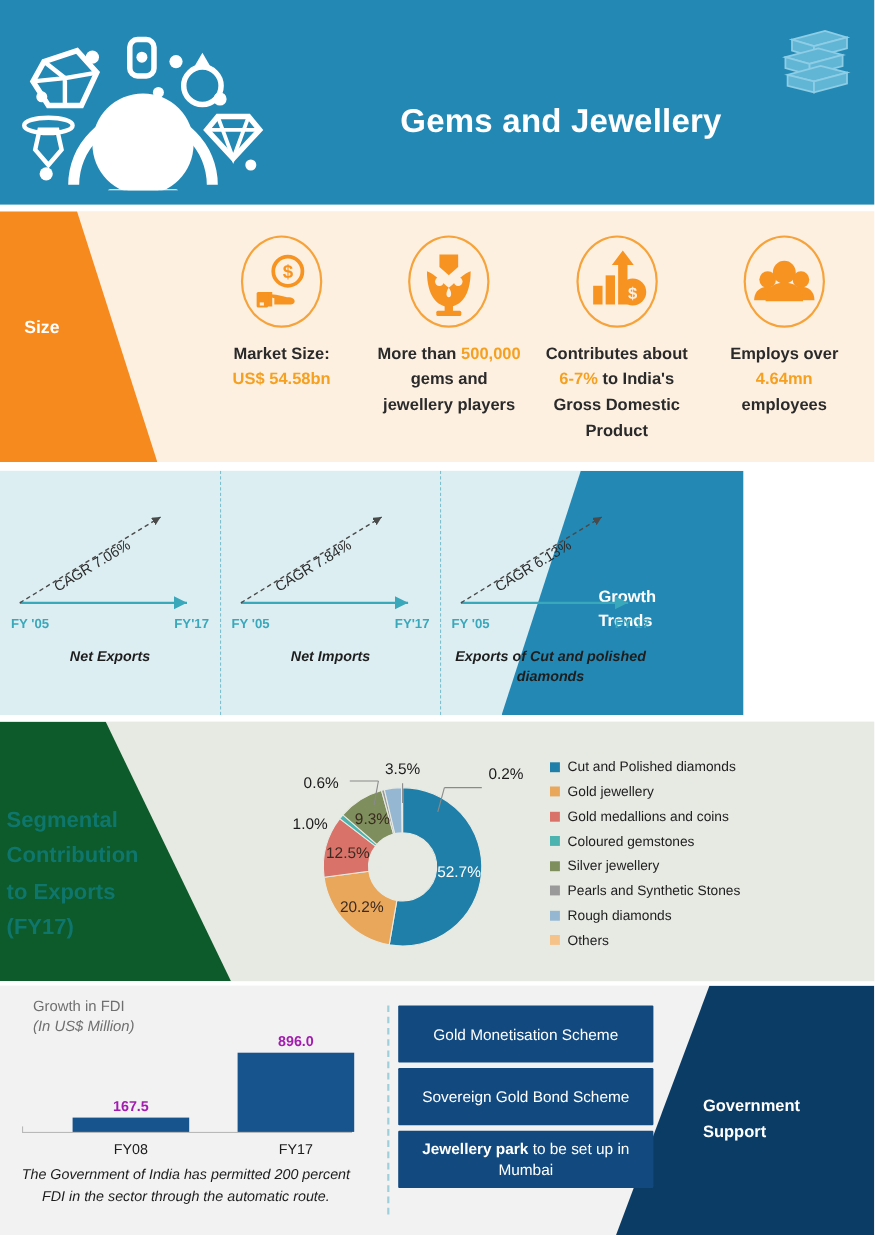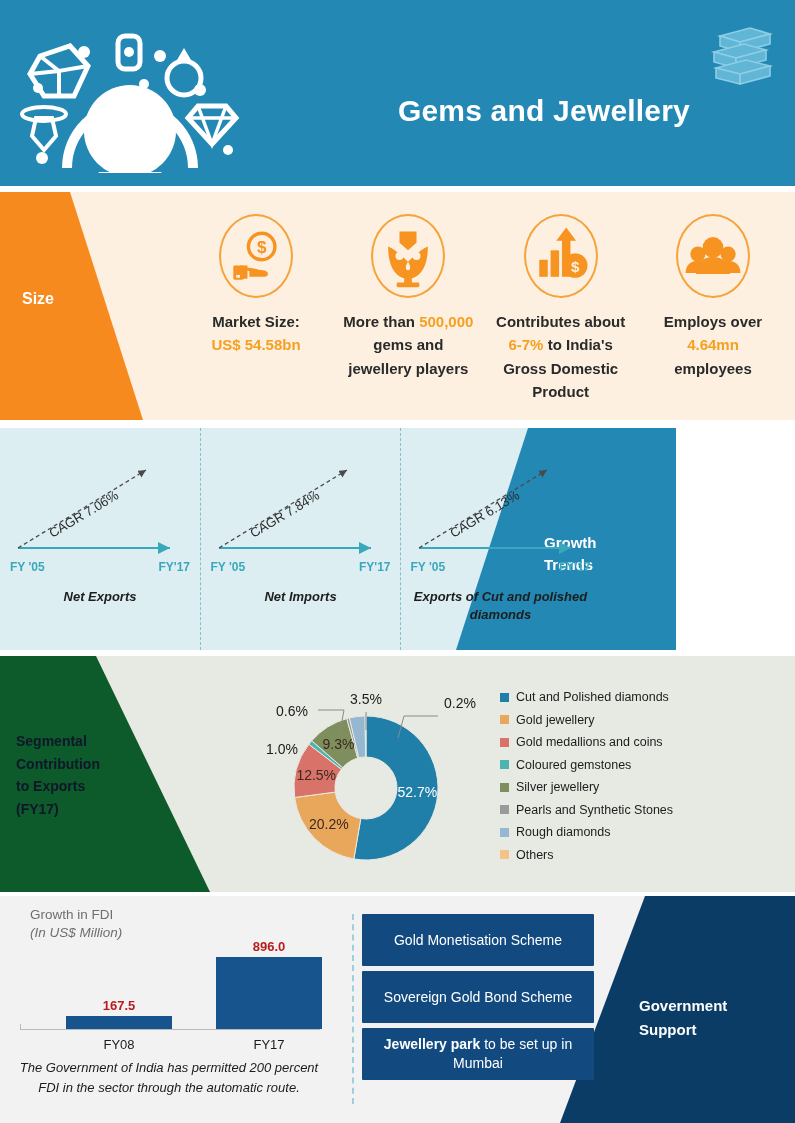--- a/index.html
+++ b/index.html
@@ -11,21 +11,21 @@
   }
   .page { position: relative; width: 795px; height: 1123px; background:#ffffff; }
 
   
   .header {
     position: absolute; left: 0; top: 0; width: 795px; height: 186px;
     background: #2389b4;
   }
   .header-title {
     position: absolute; left: 330px; top: 94px; width: 360px;
-    text-align: right;
+    text-align: center;
     color: #ffffff; font-size: 30px; font-weight: bold; letter-spacing: .2px;
   }
   .hdr-left-icons { position: absolute; left: 12px; top: 18px; width: 240px; height: 155px; }
   .hdr-books { position: absolute; left: 706px; top: 22px; width: 72px; height: 64px; }
 
   
   .size-band {
     position: absolute; left: 0; top: 192px; width: 795px; height: 228px;
     background: #fdf0e1;
     overflow: hidden;
@@ -87,22 +87,22 @@
   .seg-band {
     position: absolute; left: 0; top: 656px; width: 795px; height: 236px;
     background: #e7eae3; overflow: hidden;
   }
   .seg-wedge {
     position: absolute; left: 0; top: 0; width: 230px; height: 236px;
     background: #0d5a2a;
     clip-path: polygon(0 0, 96px 0, 210px 236px, 0 236px);
   }
   .seg-label {
-    position: absolute; left: 16px; top: 74px; width: 140px;
-    color: #0f172a; font-size: 14px; font-weight: bold; line-height: 1.62;
+    position: absolute; left: 6px; top: 74px; width: 140px;
+    color: #0f766e; font-size: 20px; font-weight: bold; line-height: 1.62;
   }
   .donut-wrap { position: absolute; left: 248px; top: 20px; width: 240px; height: 210px; }
   .legend {
     position: absolute; left: 500px; top: 34px; width: 290px;
   }
   .legend-row { display: flex; align-items: center; margin-bottom: 8.5px; }
   .legend-swatch { width: 9px; height: 9px; margin-right: 7px; flex: 0 0 auto; }
   .legend-text { font-size: 12.5px; color: #1d1d1d; }
 
   
@@ -122,21 +122,21 @@
   .fdi-block { position: absolute; left: 14px; top: 10px; width: 320px; height: 210px; }
   .fdi-title { color: #6f6f6f; font-size: 13.5px; line-height: 1.35; margin-left: 16px; }
   .fdi-title .it { font-style: italic; }
   .fdi-chart { position: relative; width: 312px; height: 108px; margin-top: 2px; }
   .fdi-axis {
     position: absolute; left: 6px; bottom: 22px; width: 300px; height: 1px; background:#b9b9b9;
   }
   .fdi-tickmark { position: absolute; bottom: 22px; width: 1px; height: 6px; background: #b9b9b9; }
   .bar { position: absolute; bottom: 23px; background: #17538c; }
   .bar-val {
-    position: absolute; text-align: center; font-size: 13px; font-weight: bold; color: #b91c1c;
+    position: absolute; text-align: center; font-size: 13px; font-weight: bold; color: #a21caf;
   }
   .bar-cat {
     position: absolute; bottom: 0px; text-align: center; font-size: 13px; color: #1b1b1b;
   }
   .fdi-note {
     margin-top: 6px; width: 310px; text-align: center;
     font-style: italic; font-size: 13px; color: #1b1b1b; line-height: 1.5;
   }
   .scheme-col {
     position: absolute; left: 352px; top: 18px; width: 242px; height: 190px;

